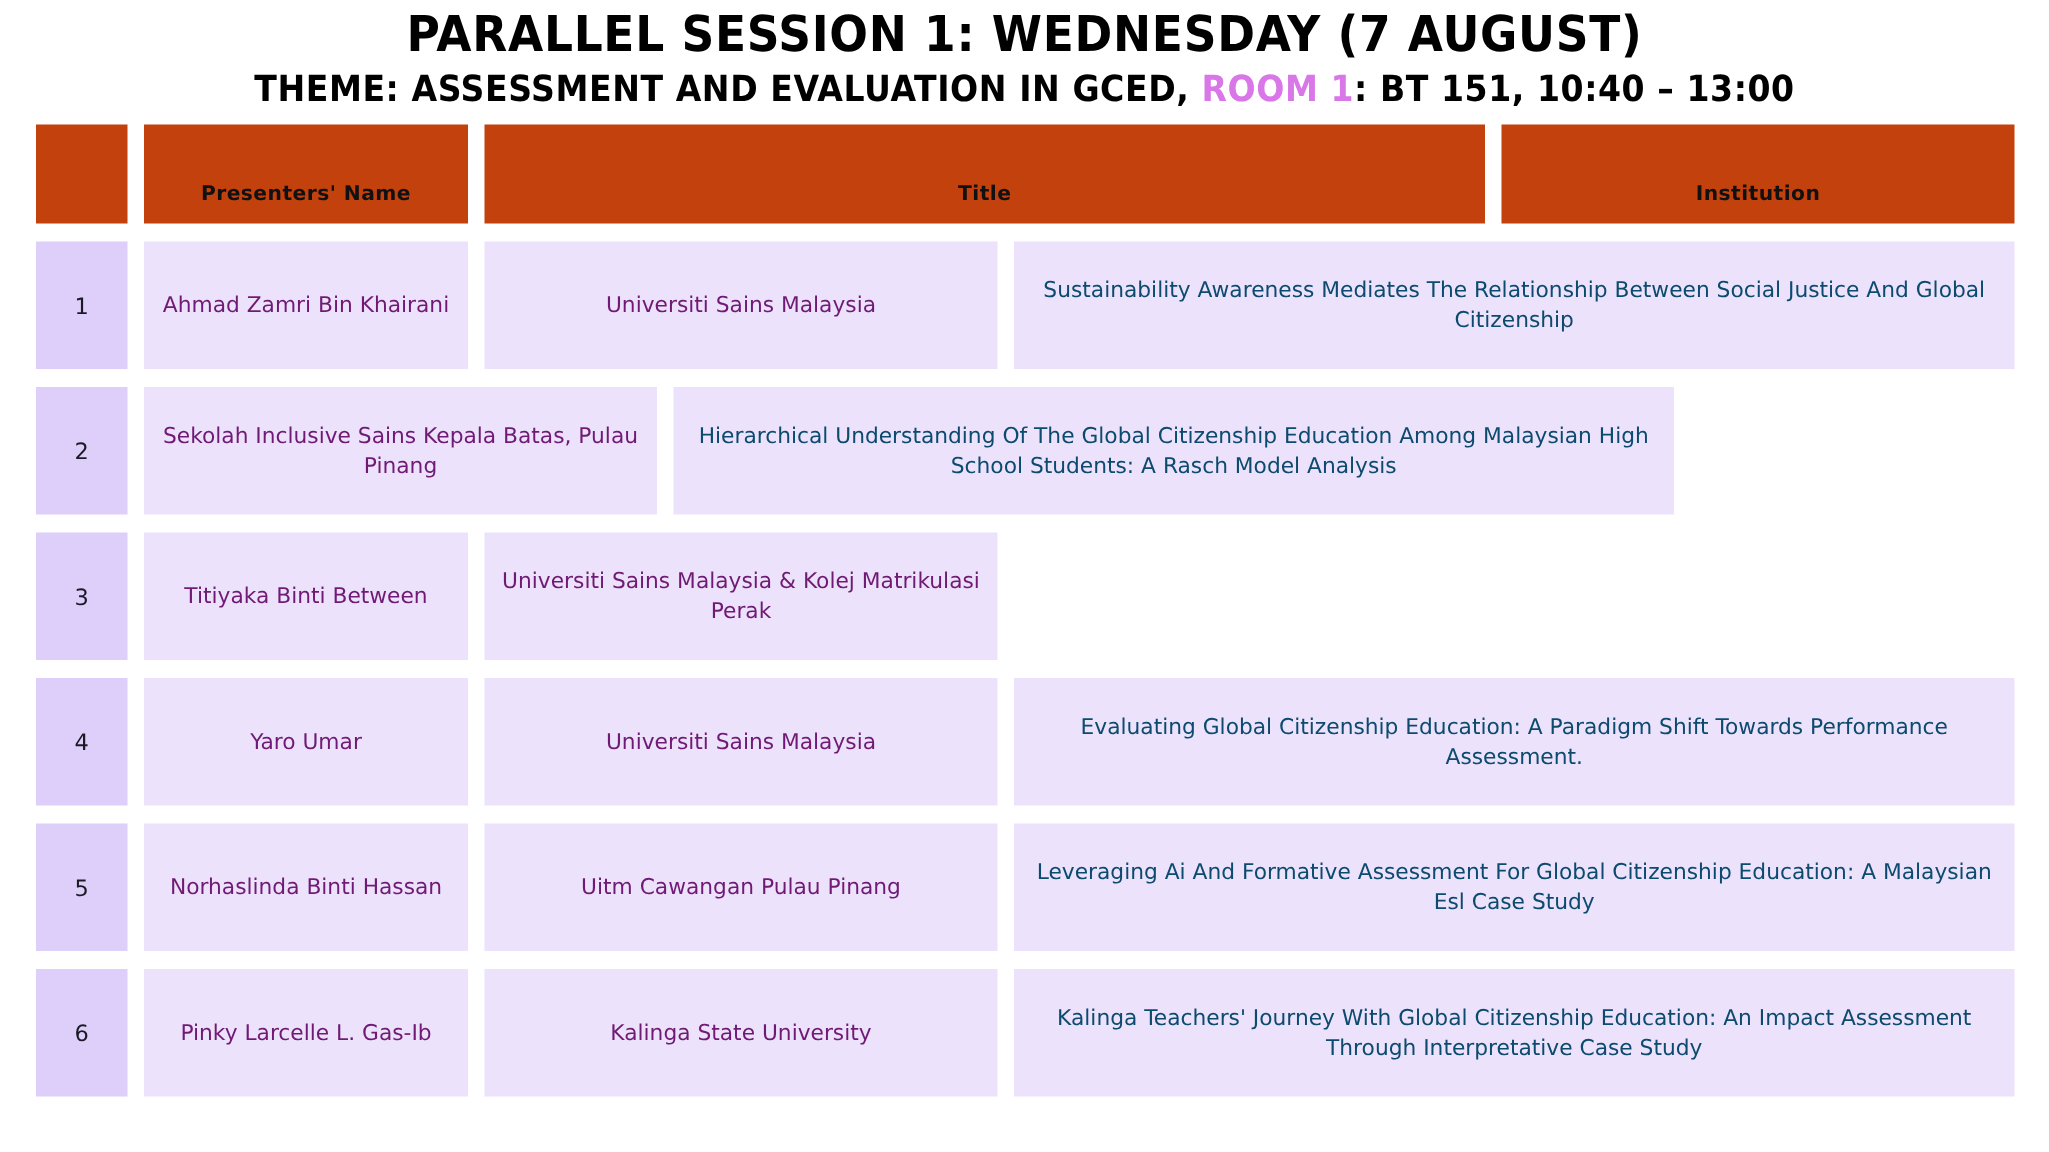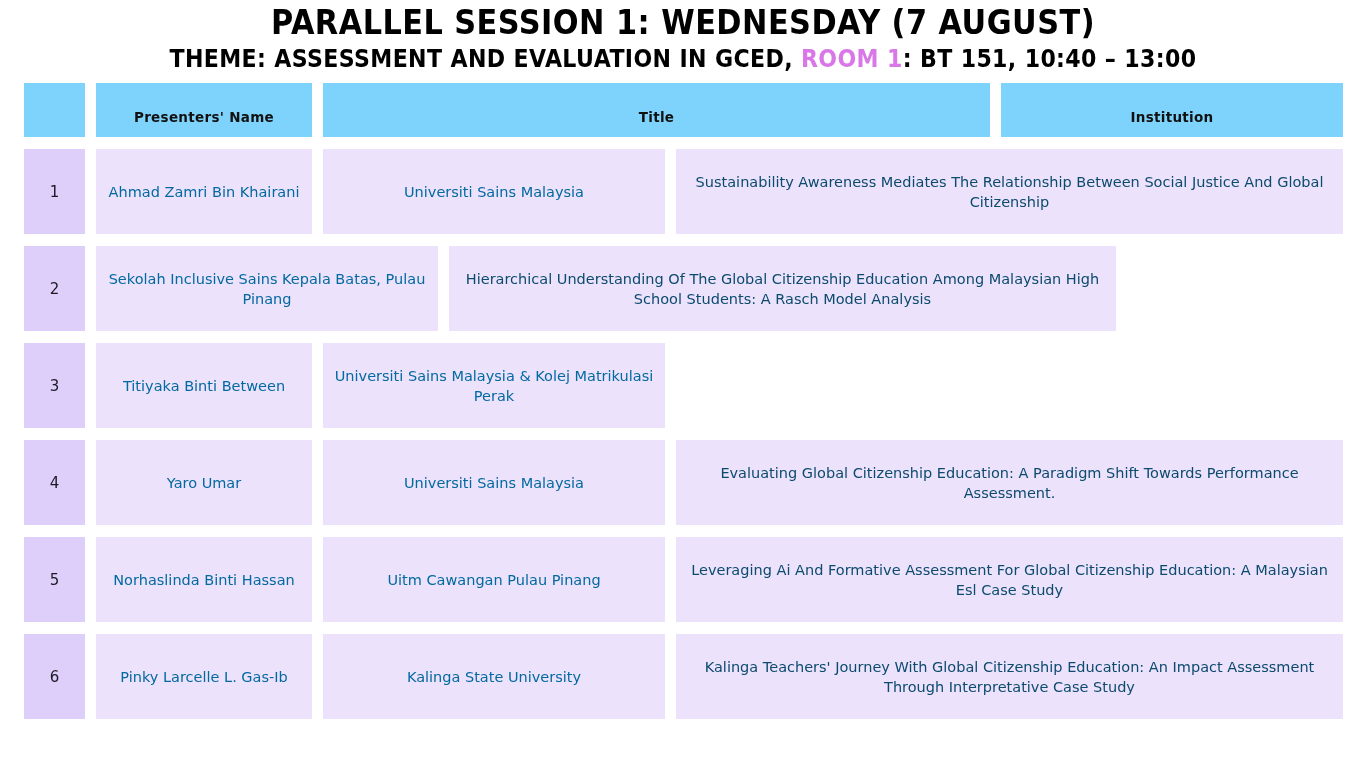--- a/index.html
+++ b/index.html
@@ -80,22 +80,22 @@
   }
 
   
   .c-num   { width: 61px;  flex: 0 0 61px; }
   .c-name  { width: 216px; flex: 0 0 216px; }
   .c-inst  { width: 342px; flex: 0 0 342px; }
   .c-title { width: 667px; flex: 0 0 667px; }
 
   
   .header-row .cell {
-    background: #7dd3fc;
-    height: 54px;
+    background: #c2410c;
+    height: 66px;
     align-items: flex-end;
     padding-bottom: 12px;
     text-align: center;
   }
   .header-row .cell span {
     font-size: 13.5px;
     font-weight: 700;
     color: #111111;
     letter-spacing: 0.3px;
     line-height: 16px;
@@ -115,21 +115,21 @@
   }
 
   .body-row .c-num span {
     font-size: 15px;
     color: #1a1a24;
   }
 
   .body-row .c-name span,
   .body-row .c-inst span {
     font-size: 14.5px;
-    color: #0369a1;
+    color: #701a75;
     line-height: 20px;
   }
 
   .body-row .c-title span {
     font-size: 14.5px;
     color: #0c4a6e;
     line-height: 20px;
   }
 </style>
 </head>

